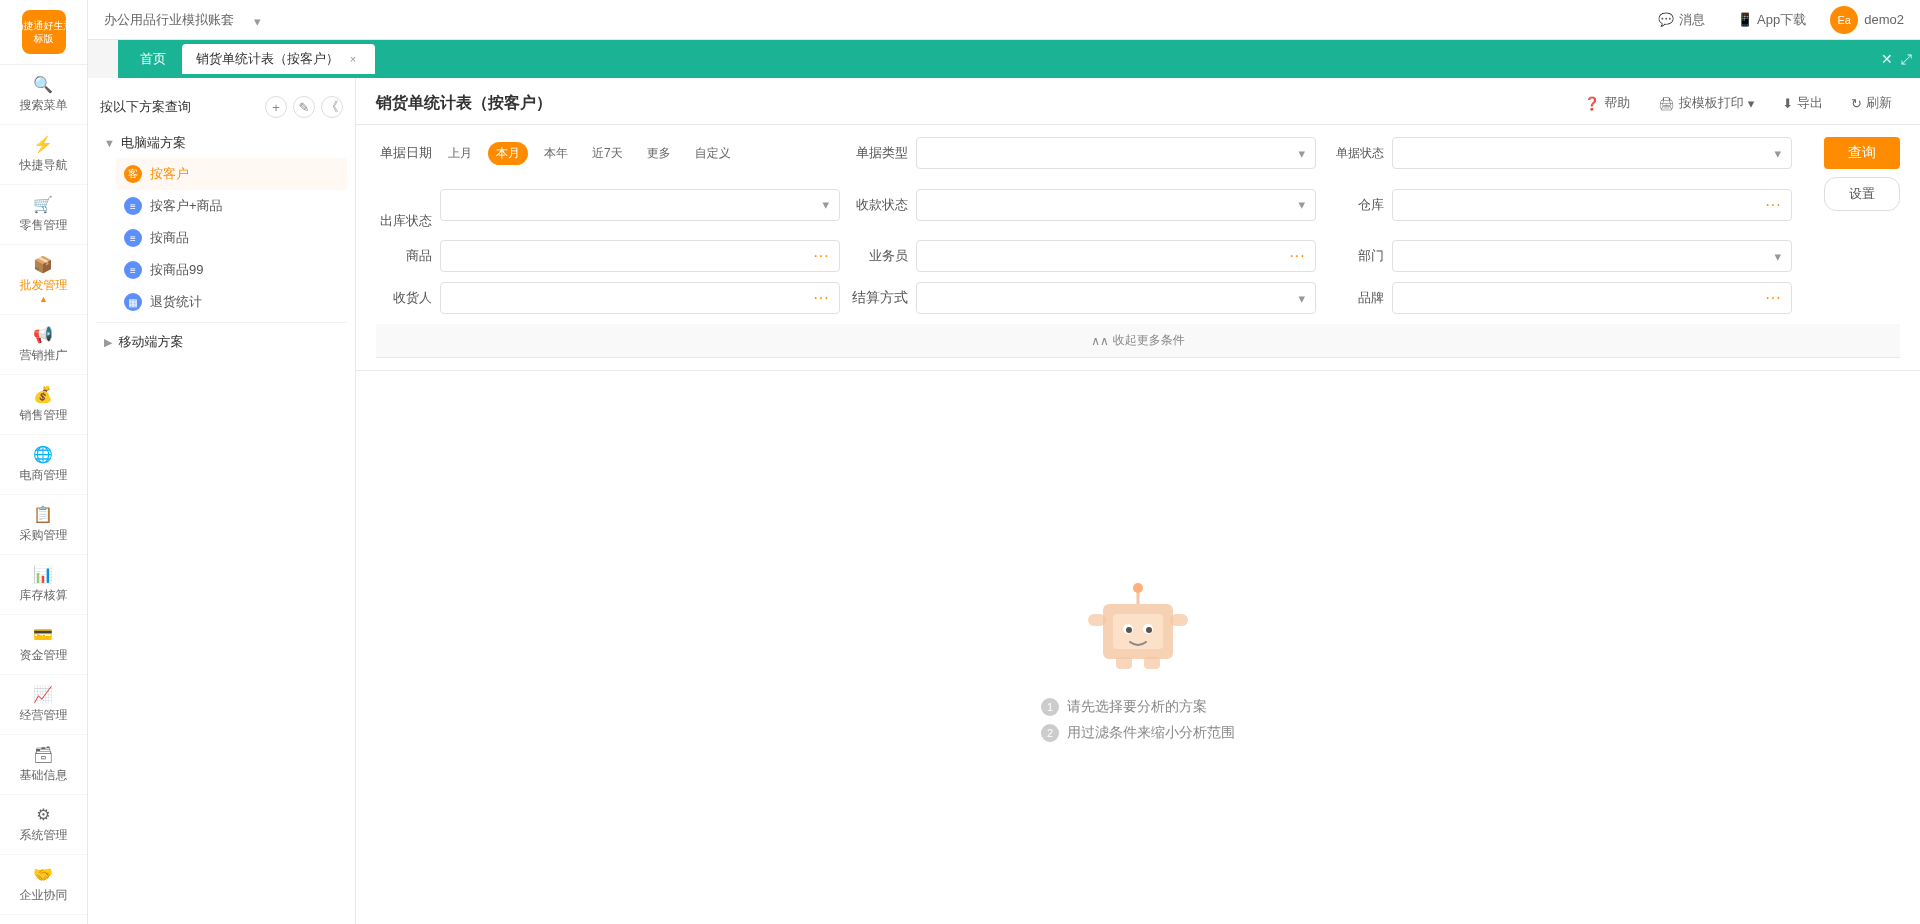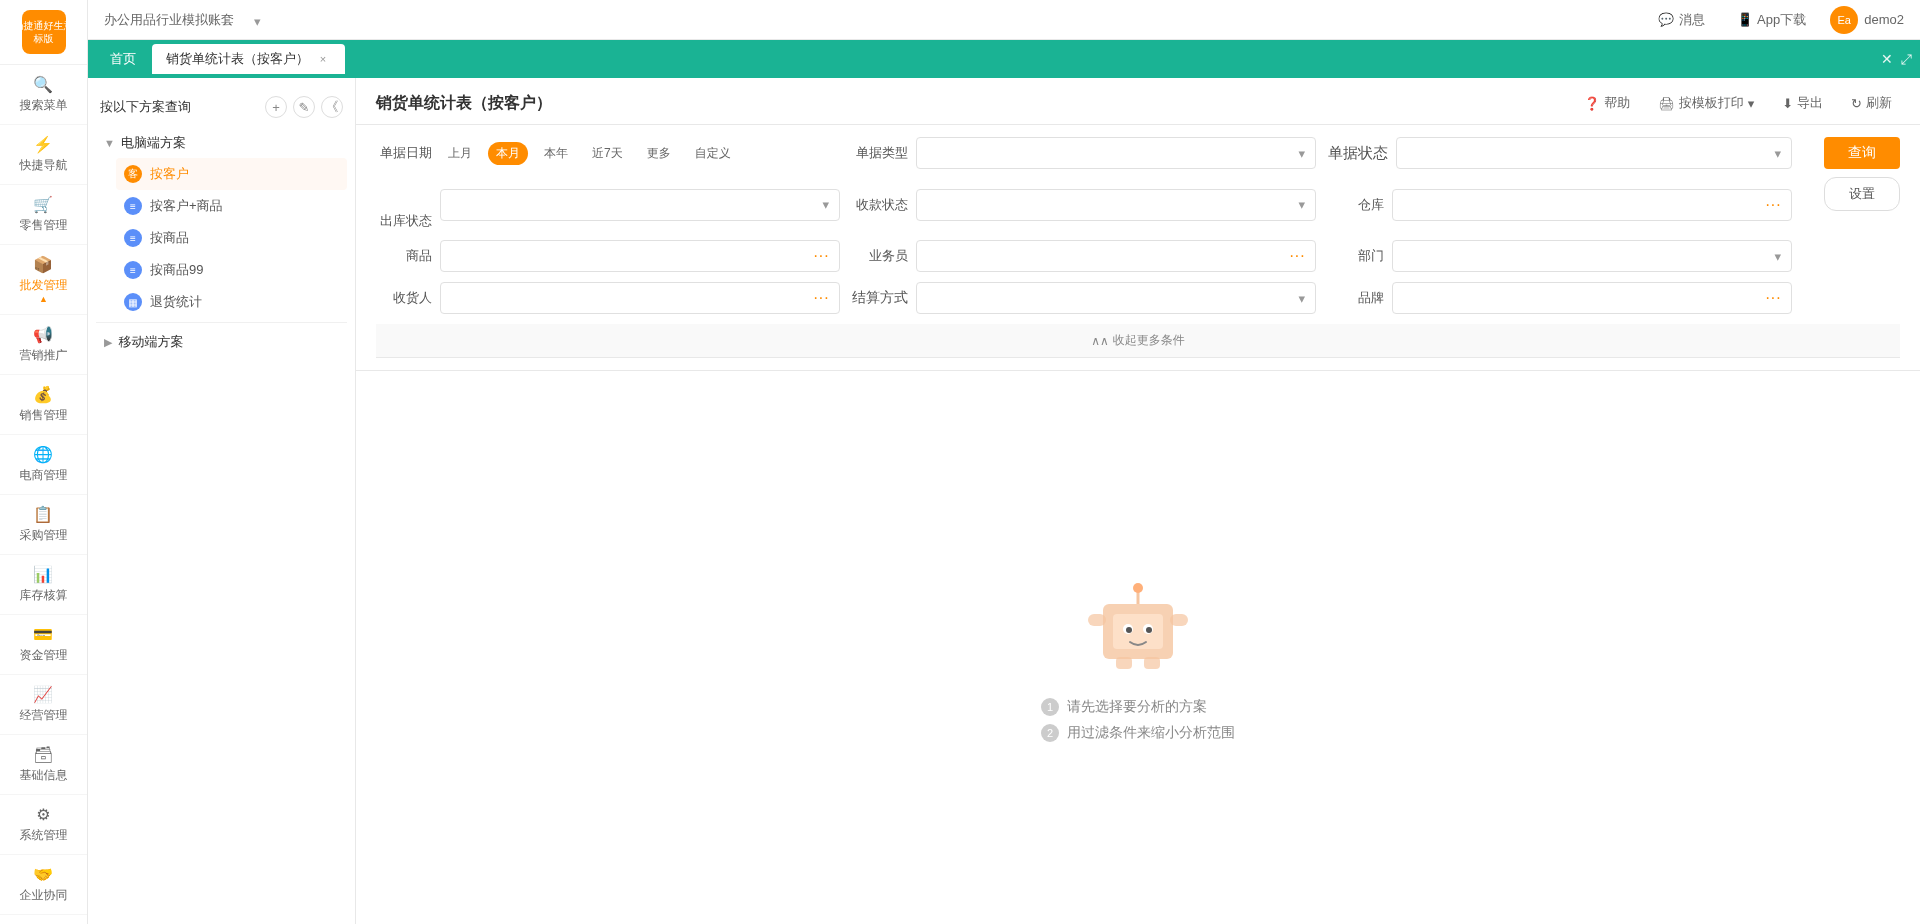--- a/index.html
+++ b/index.html
@@ -18,21 +18,21 @@
     .main-area { flex: 1; display: flex; flex-direction: column; height: 924px; overflow: hidden; }
 
     
     .top-bar { background: #fff; height: 40px; display: flex; align-items: center; justify-content: space-between; padding: 0 16px; border-bottom: 1px solid #e8e8e8; flex-shrink: 0; }
     .top-bar-left { display: flex; align-items: flex-end; gap: 20px; color: #666; font-size: 13px; }
     .top-bar-right { display: flex; align-items: center; gap: 16px; color: #666; font-size: 13px; }
     .top-bar-right .user-info { display: flex; align-items: center; gap: 6px; }
     .avatar { width: 28px; height: 28px; border-radius: 50%; background: #ff8c00; display: flex; align-items: center; justify-content: center; color: #fff; font-size: 11px; }
 
     
-    .tab-bar { background: #1ab394; height: 38px; display: flex; align-items: center; padding: 0 8px; flex-shrink: 0; gap: 2px; }
+    .tab-bar { background: #1ab394; height: 38px; display: flex; align-items: center; padding: 0 8px; flex-shrink: 0; gap: 2px; margin-left: 30px; }
     .tab { display: flex; align-items: center; gap: 6px; padding: 6px 14px; border-radius: 4px 4px 0 0; cursor: pointer; font-size: 13px; color: rgba(255,255,255,0.85); }
     .tab.home { color: #fff; }
     .tab.active { background: #fff; color: #333; }
     .tab-close { width: 16px; height: 16px; display: flex; align-items: center; justify-content: center; border-radius: 50%; font-size: 11px; color: #999; }
     .tab-bar-actions { margin-left: auto; display: flex; align-items: center; gap: 8px; color: rgba(255,255,255,0.9); font-size: 16px; cursor: pointer; }
 
     
     .content { flex: 1; background: #f5f5f5; overflow: auto; display: flex; }
 
     
@@ -287,21 +287,21 @@
 
               <div style="display:flex; align-items:center; gap:8px;">
                 <span style="color:#555;font-size:13px;min-width:56px;text-align:right;">单据类型</span>
                 <div class="filter-input" style="flex:1;">
                   <span></span>
                   <span class="arrow">▾</span>
                 </div>
               </div>
 
               <div style="display:flex; align-items:center; gap:8px;">
-                <span style="color:#555;font-size:15px;min-width:56px;text-align:right;">单据状态</span>
+                <span style="color:#555;font-size:12px;min-width:56px;text-align:right;">单据状态</span>
                 <div class="filter-input" style="flex:1;">
                   <span></span>
                   <span class="arrow">▾</span>
                 </div>
               </div>
             </div>
 
 
             <div style="display:grid; grid-template-columns:1fr 1fr 1fr; gap:12px; align-items:center;">
               <div style="display:flex; align-items:center; gap:8px;">

